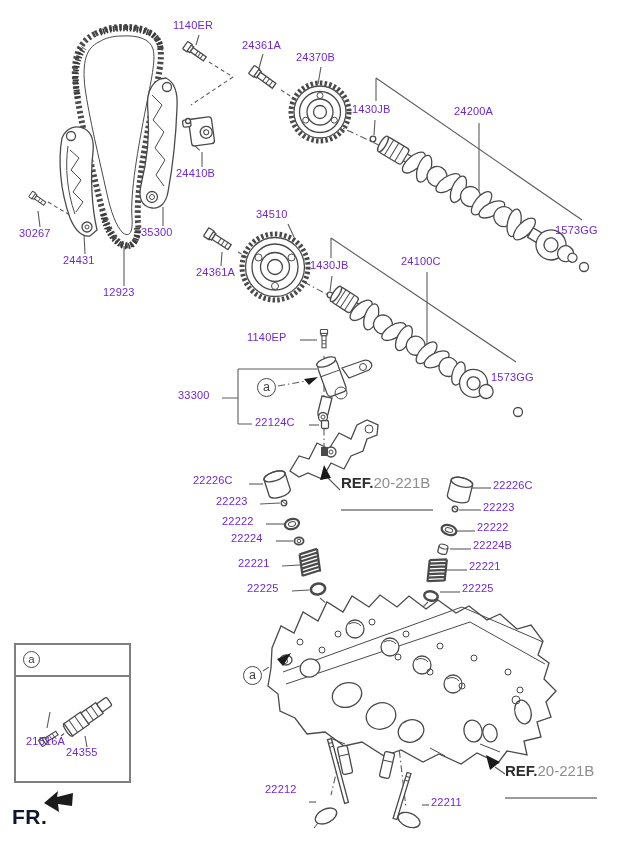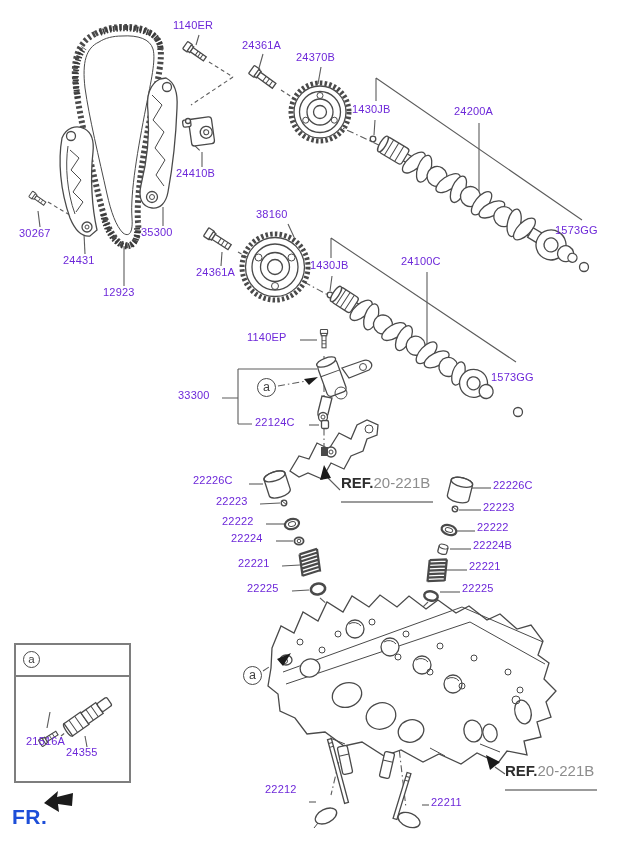--- a/index.html
+++ b/index.html
@@ -6,28 +6,28 @@
   body{width:627px;height:848px;position:relative;background:#ffffff;
        font-family:"Liberation Sans",sans-serif;overflow:hidden;}
   .art{position:absolute;left:0;top:0;}
   .lbl{position:absolute;font-size:11px;color:#6d28d9;letter-spacing:.2px;
        white-space:nowrap;line-height:1;}
   .callout{position:absolute;width:19px;height:19px;border:1.4px solid #4a4a4a;
        border-radius:50%;display:flex;align-items:center;justify-content:center;
        font-size:12.5px;color:#3f3f3f;background:#fff;box-sizing:border-box;line-height:1;}
   .callout.small{width:17px;height:17px;font-size:11.5px;}
   .ref{position:absolute;font-size:15px;line-height:1;border-bottom:2px solid #9b9b9b;
-       padding:0 3px 11px 0;white-space:nowrap;}
+       padding:0 3px 19px 0;white-space:nowrap;}
   .ref .b{font-weight:bold;color:#2d2d2d;}
   .ref .t{color:#8d8d8d;}
   .inset-box{position:absolute;left:14px;top:643px;width:113px;height:136px;
        border:2px solid #7e7e7e;background:transparent;}
   .inset-head{height:30px;border-bottom:2px solid #7e7e7e;}
   .fr{position:absolute;left:12px;top:806px;font-weight:bold;font-size:21px;
-       color:#1d4ed8;letter-spacing:.5px;line-height:1;}
+       color:#0f172a;letter-spacing:.5px;line-height:1;}
   
   .s{stroke:#4a4a4a;fill:none;stroke-width:1.3;}
   .sw{stroke:#4a4a4a;fill:#ffffff;stroke-width:1.3;}
   .thin{stroke-width:1;}
   .ld{stroke:#5c5c5c;stroke-width:1.1;fill:none;}
   .dsh{stroke-dasharray:4 3;}
   .ddot{stroke-dasharray:7 3 1.5 3;}
   .blk{fill:#1b1b1b;stroke:none;}
 </style>
 </head>
@@ -408,21 +408,21 @@
 <div class="lbl" style="left:242px;top:40px">24361A</div>
 <div class="lbl" style="left:296px;top:52px">24370B</div>
 <div class="lbl" style="left:352px;top:104px">1430JB</div>
 <div class="lbl" style="left:454px;top:106px">24200A</div>
 <div class="lbl" style="left:555px;top:225px">1573GG</div>
 <div class="lbl" style="left:176px;top:168px">24410B</div>
 <div class="lbl" style="left:19px;top:228px">30267</div>
 <div class="lbl" style="left:141px;top:227px">35300</div>
 <div class="lbl" style="left:63px;top:255px">24431</div>
 <div class="lbl" style="left:103px;top:287px">12923</div>
-<div class="lbl" style="left:256px;top:209px">38160</div>
+<div class="lbl" style="left:256px;top:209px">34510</div>
 <div class="lbl" style="left:196px;top:267px">24361A</div>
 <div class="lbl" style="left:310px;top:260px">1430JB</div>
 <div class="lbl" style="left:401px;top:256px">24100C</div>
 <div class="lbl" style="left:491px;top:372px">1573GG</div>
 <div class="lbl" style="left:247px;top:332px">1140EP</div>
 <div class="lbl" style="left:178px;top:390px">33300</div>
 <div class="lbl" style="left:255px;top:417px">22124C</div>
 
 <div class="lbl" style="left:193px;top:475px">22226C</div>
 <div class="lbl" style="left:216px;top:496px">22223</div>

